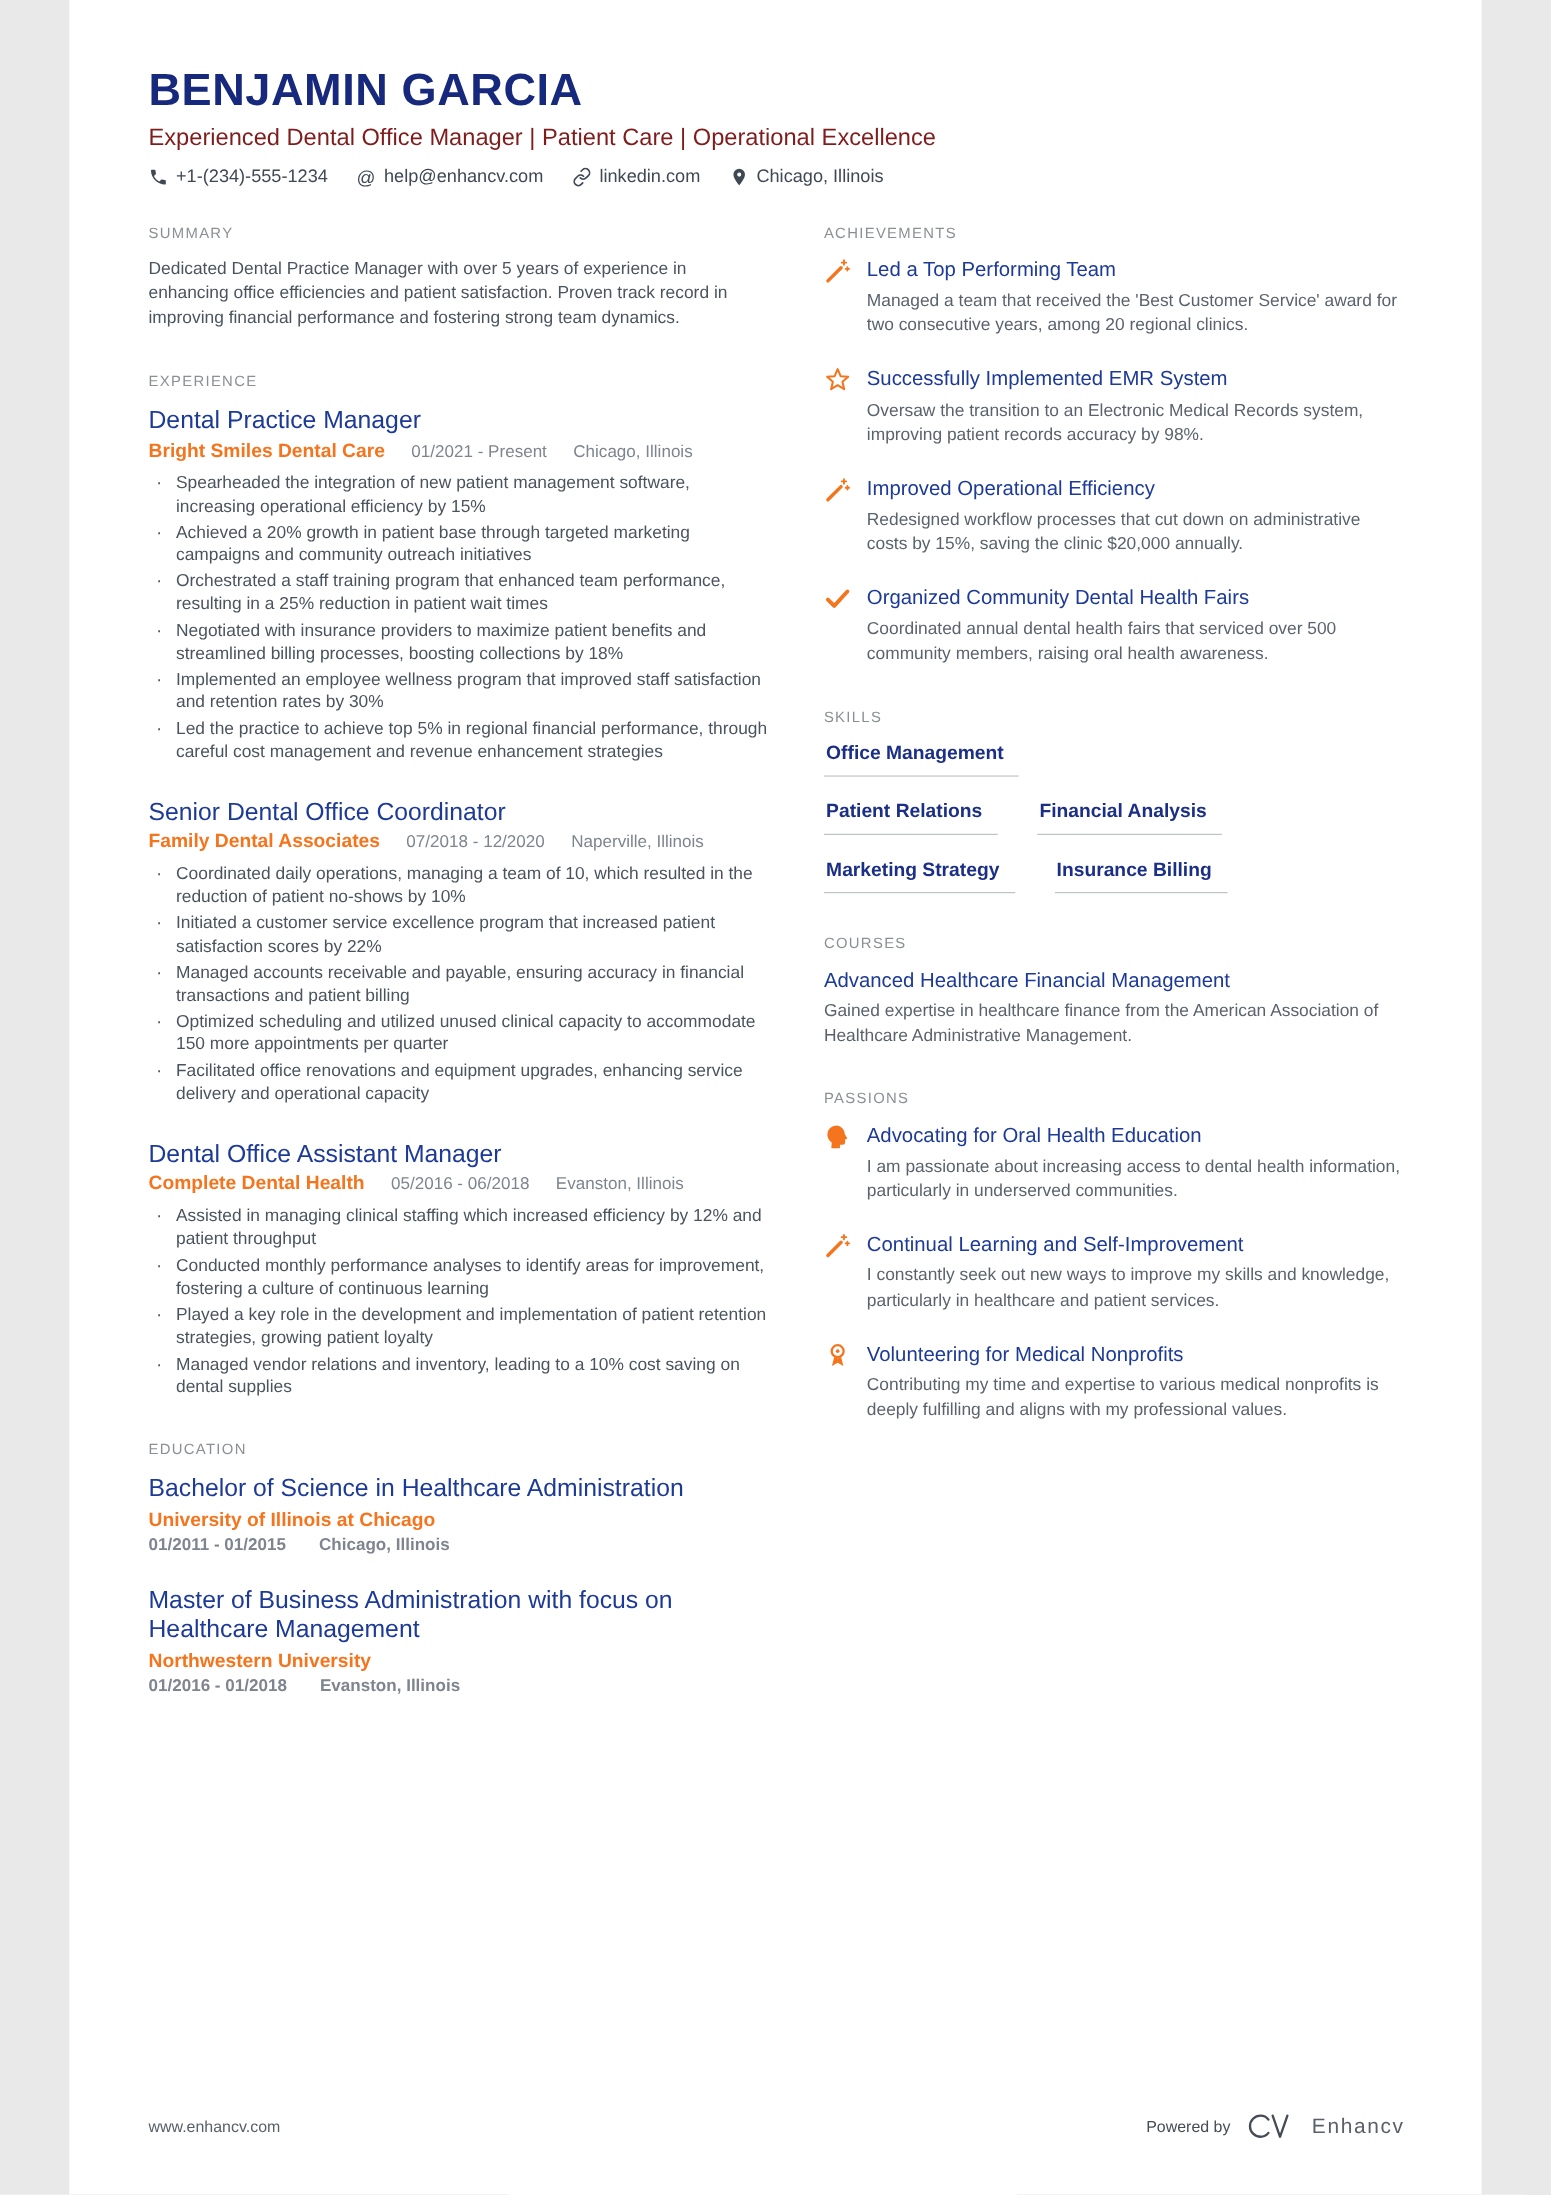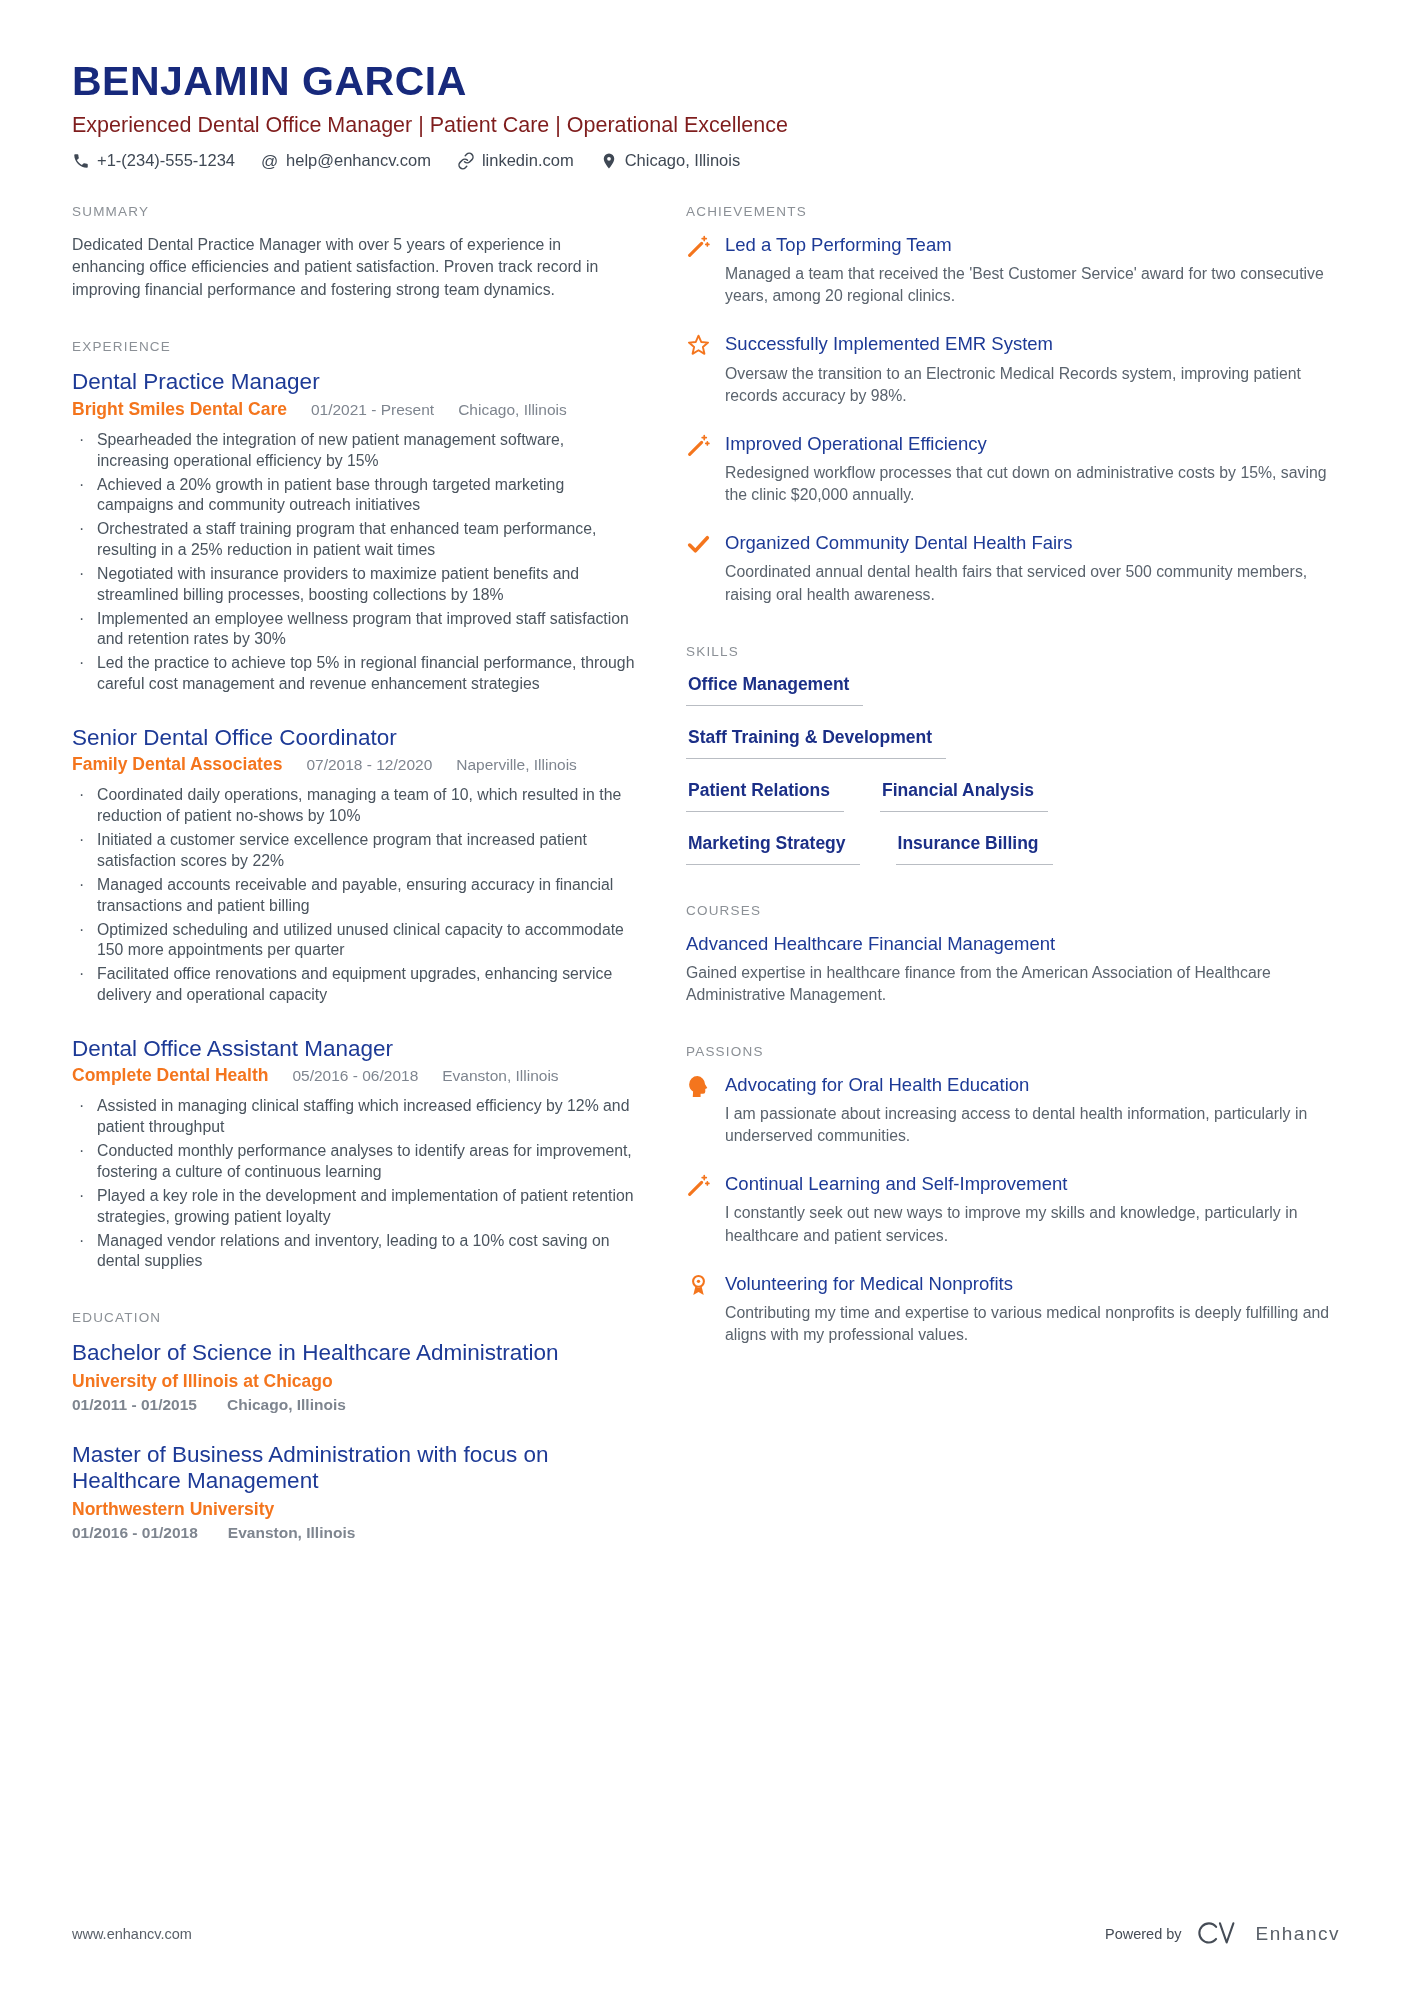--- a/index.html
+++ b/index.html
@@ -1,18 +1,18 @@
 <!DOCTYPE html>
 <html><head>
 <meta charset="utf-8">
 <style>
   * { margin: 0; padding: 0; box-sizing: border-box; }
   html, body { background: #e9e9e9; }
   .page {
-    width: 1410px;
+    width: 1284px;
     height: 1995px;
     margin: 0 auto;
     background: #ffffff;
     position: relative;
     font-family: "Liberation Sans", sans-serif;
     color: #4a545e;
     overflow: hidden;
   }
   .content { padding: 58px 70px 0 72px; }
 
@@ -318,23 +318,20 @@
             </div>
           </div>
         </div>
 
         <div class="section">
           <div class="section-heading">SKILLS</div>
           <div class="skills-row">
             <span class="skill">Office Management</span>
           </div>
           <div class="skills-row">
-            <span class="skill">Staff Training &amp; Development</span>
-          </div>
-          <div class="skills-row">
             <span class="skill">Patient Relations</span>
             <span class="skill">Financial Analysis</span>
           </div>
           <div class="skills-row">
             <span class="skill">Marketing Strategy</span>
             <span class="skill">Insurance Billing</span>
           </div>
         </div>
 
         <div class="section">

